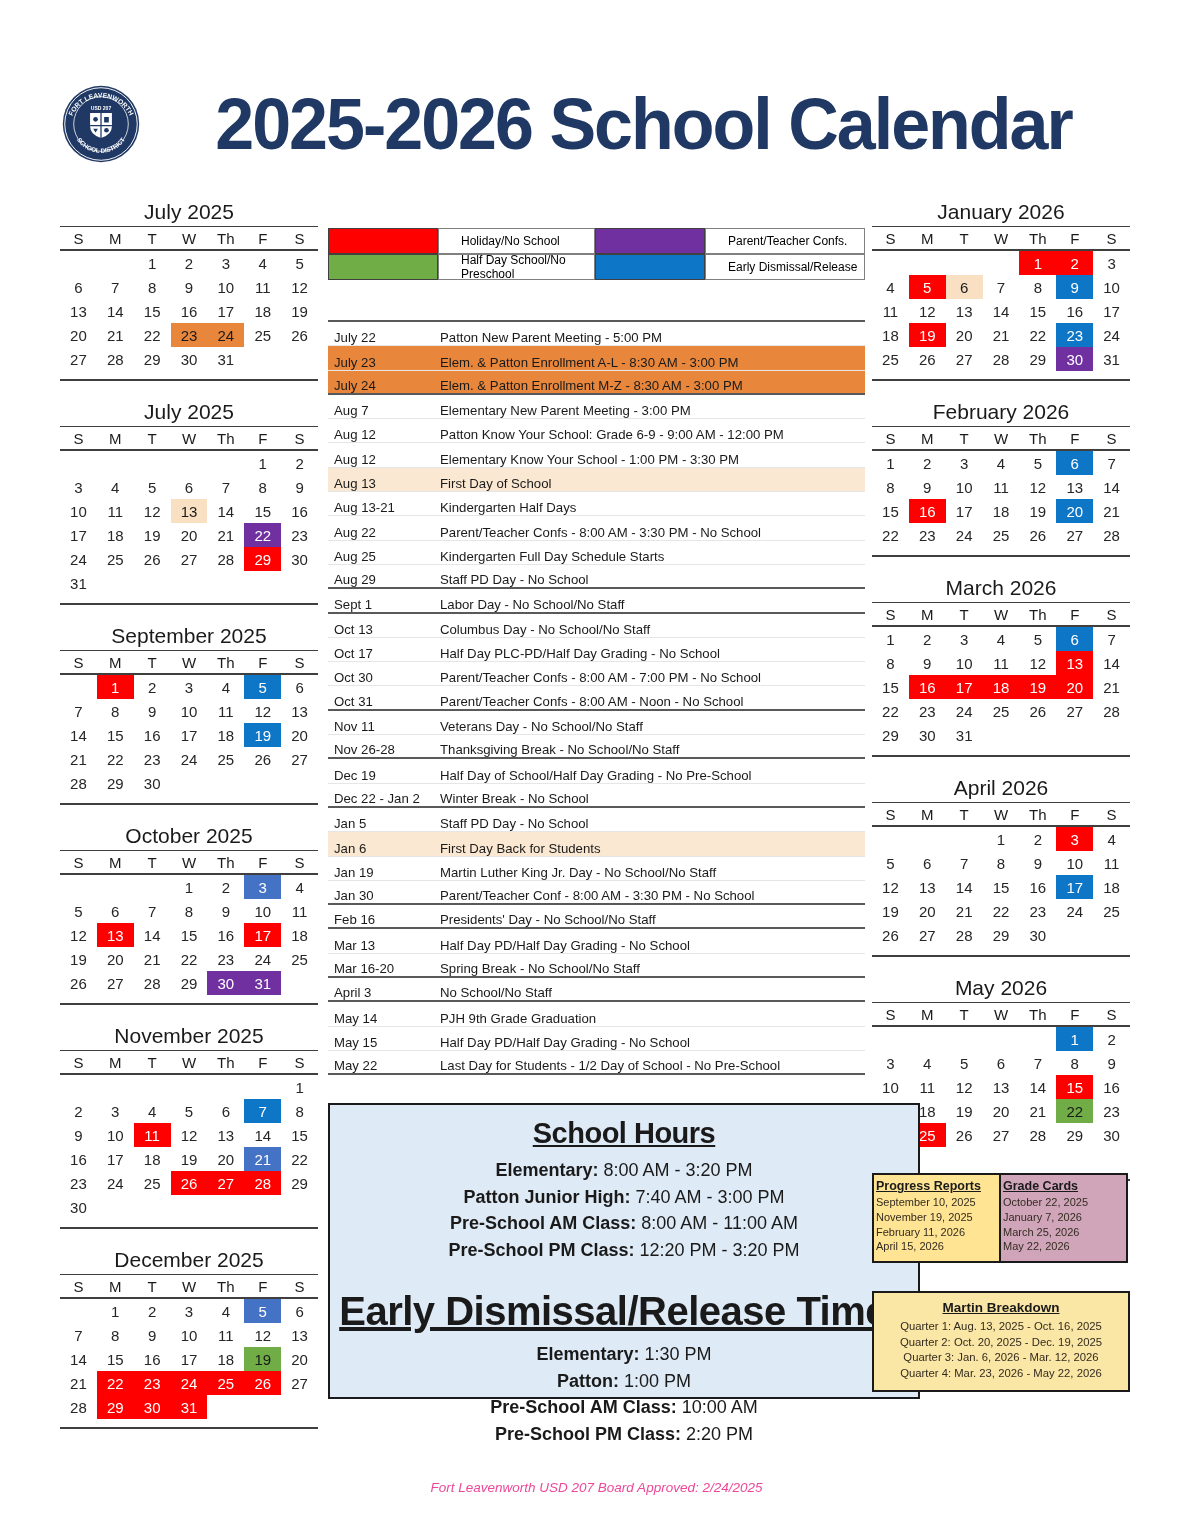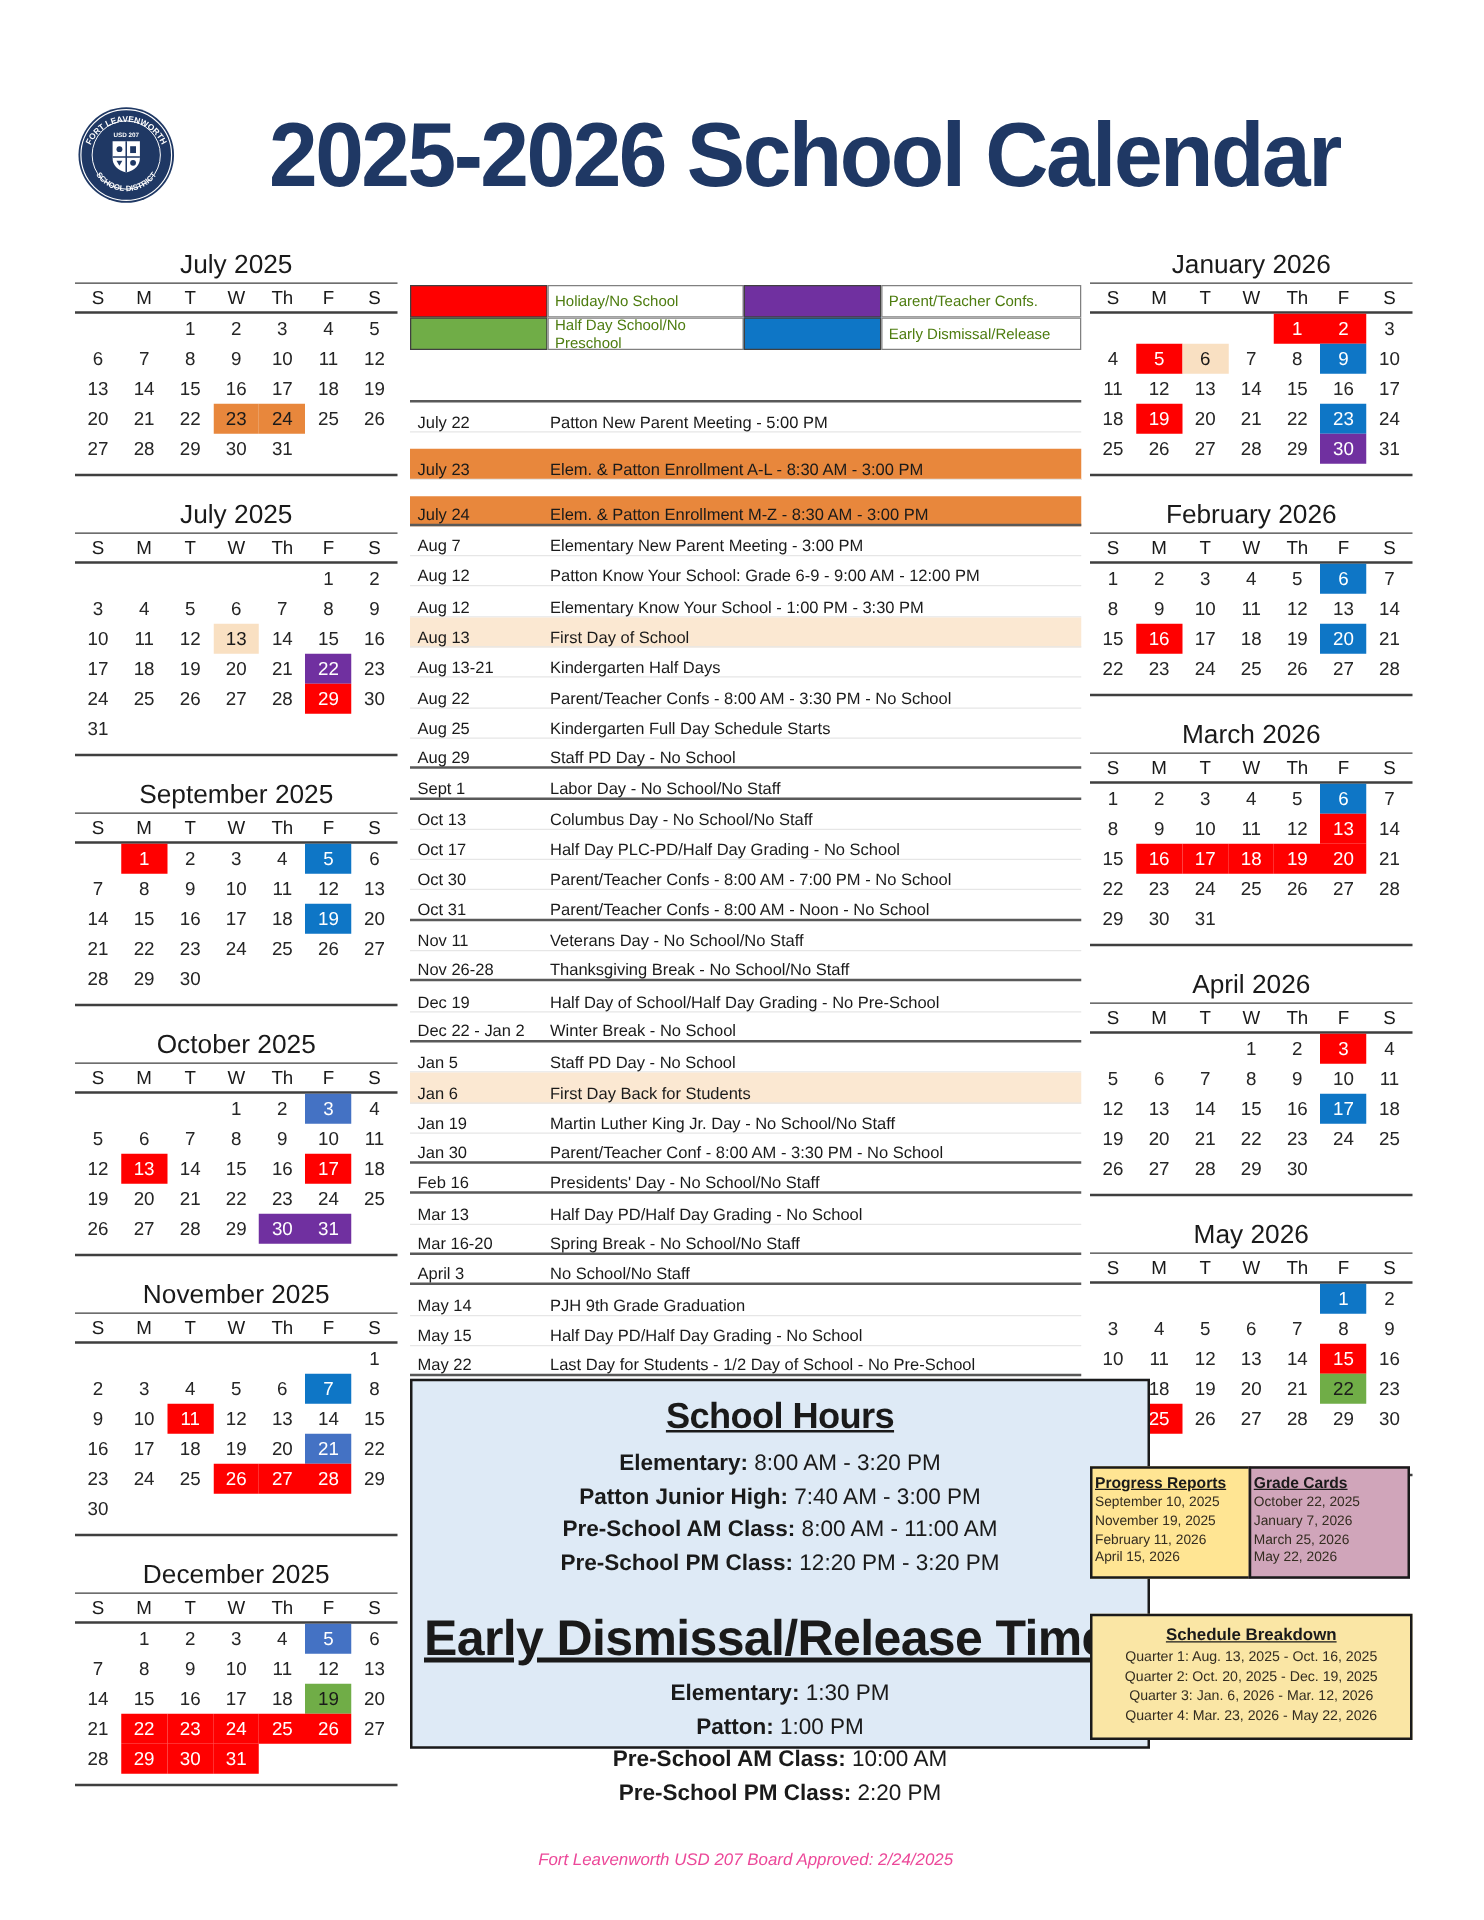--- a/index.html
+++ b/index.html
@@ -28,28 +28,28 @@
   .hl-mblue{background:var(--c-muted_blue);color:#fff;}
   .hl-green{background:var(--c-green);color:#1a1a1a;}
   .hl-orange{background:var(--c-orange);color:#1a1a1a;}
   .hl-peach{background:var(--c-peach);color:#1a1a1a;}
 
   
   #middle{position:absolute;left:328px;top:0;width:537px;height:1536px;}
   #legend{position:absolute;top:228px;left:0;display:grid;grid-template-columns:110px 157px 110px 160px;}
   .lg-swatch{height:26px;border:1px solid #404040;box-sizing:border-box;}
   .lg-label{height:26px;border:1px solid #808080;box-sizing:border-box;background:#fff;
-    display:flex;align-items:center;padding-left:5px;font-size:12px;color:#4d7c0f;}
+    display:flex;align-items:center;padding-left:22px;font-size:12px;color:#000000;}
 
   #event-list{position:absolute;top:320px;left:0;width:537px;border-top:2px solid #595959;}
   .ev-row{display:flex;align-items:flex-end;min-height:24.3px;border-bottom:1px solid #e6e6e6;box-sizing:border-box;}
   .ev-end{border-bottom:2px solid #595959;}
   .ev-date{flex:0 0 112px;padding-left:6px;font-size:13.2px;box-sizing:border-box;}
   .ev-desc{flex:1;font-size:13.2px;}
-  .ev-orange{background:var(--c-orange);margin-top:13px;}
+  .ev-orange{background:var(--c-orange);}
   .ev-peach{background:var(--c-peach_row);}
 
   #hours-box{position:absolute;top:1103px;left:0;width:592px;height:296px;box-sizing:border-box;
     background:var(--c-lightblue);border:2px solid #1a1a1a;text-align:center;padding-top:12px;}
   .sh-title{font-size:29px;font-weight:800;text-decoration:underline;margin-bottom:7px;letter-spacing:-0.5px;}
   .sh-title2{font-size:40px;font-weight:800;text-decoration:underline;margin:26px 0 7px;letter-spacing:-0.5px;}
   .sh-line{font-size:18px;line-height:26.5px;}
   .sh-label{font-weight:800;}
 
   #footer{position:absolute;top:1480px;left:0;width:537px;text-align:center;
@@ -922,21 +922,21 @@
       <div id="grade-dates">
           <div class="bx-line">October 22, 2025</div>
           <div class="bx-line">January 7, 2026</div>
           <div class="bx-line">March 25, 2026</div>
           <div class="bx-line">May 22, 2026</div>
         </div>
     </div>
   </div>
 
   <div id="quarter-box">
-    <div class="qb-title">Schedule Breakdown</div>
+    <div class="qb-title">Martin Breakdown</div>
     <div id="quarter-lines">
         <div class="qb-line">Quarter 1: Aug. 13, 2025 - Oct. 16, 2025</div>
         <div class="qb-line">Quarter 2: Oct. 20, 2025 - Dec. 19, 2025</div>
         <div class="qb-line">Quarter 3: Jan. 6, 2026 - Mar. 12, 2026</div>
         <div class="qb-line">Quarter 4: Mar. 23, 2026 - May 22, 2026</div>
       </div>
   </div>
 
 </div>
 

